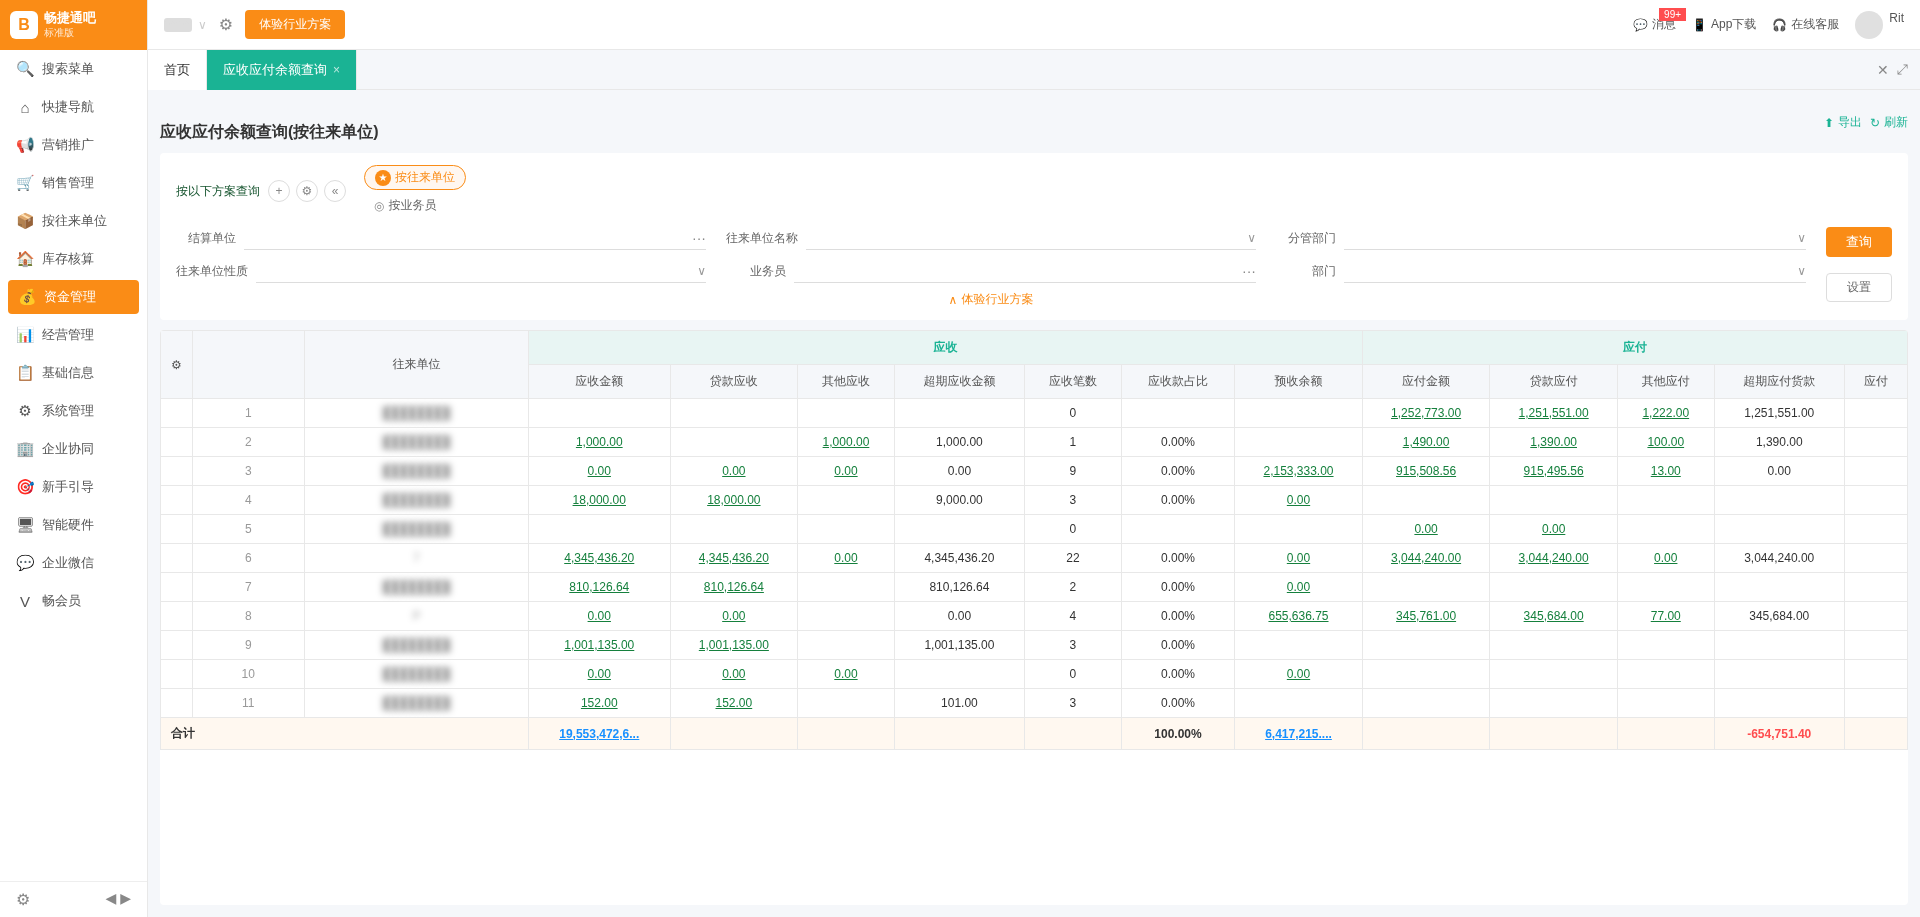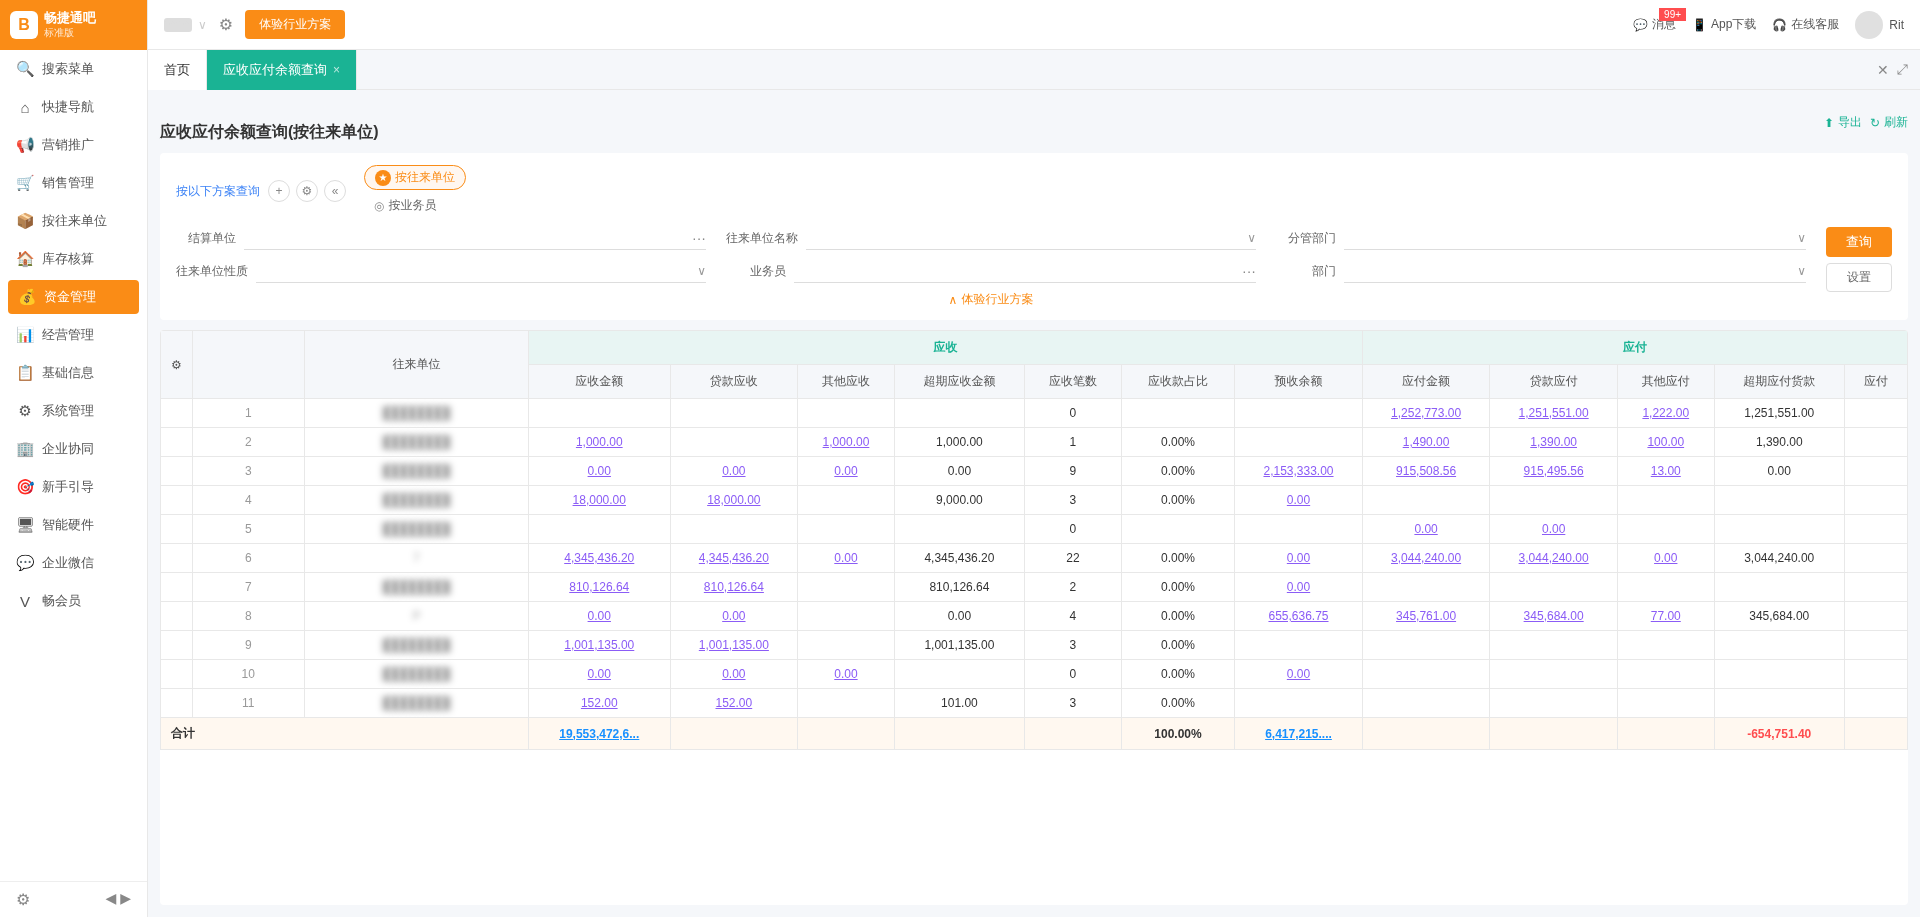--- a/index.html
+++ b/index.html
@@ -42,48 +42,48 @@
     
     .content { flex: 1; overflow: hidden; display: flex; flex-direction: column; background: #f5f7fa; padding: 12px; gap: 10px; }
     .page-header { display: flex; align-items: center; justify-content: space-between; }
     .page-title { font-size: 16px; font-weight: bold; color: #333; margin-top: 20px; }
     .page-actions { display: flex; gap: 8px; }
     .action-btn { display: flex; align-items: center; gap: 4px; color: #1ab394; font-size: 12px; cursor: pointer; }
 
     
     .filter-panel { background: #fff; border-radius: 4px; padding: 12px 16px; }
     .filter-row1 { display: flex; align-items: center; gap: 8px; margin-bottom: 10px; }
-    .filter-label { color: #3b82f6; font-size: 12px; }
+    .filter-label { color: #14532d; font-size: 12px; }
     .filter-row1-btns { display: flex; gap: 6px; }
     .filter-circle-btn { width: 22px; height: 22px; border: 1px solid #ddd; border-radius: 50%; display: flex; align-items: center; justify-content: center; font-size: 12px; color: #888; cursor: pointer; }
     .filter-source-btn { display: flex; align-items: center; gap: 4px; background: #fff7f0; border: 1px solid #fa8c16; border-radius: 20px; padding: 3px 10px; color: #fa8c16; font-size: 12px; cursor: pointer; }
     .filter-source-btn2 { display: flex; align-items: center; gap: 4px; padding: 3px 10px; color: #666; font-size: 12px; cursor: pointer; }
     .filter-grid { display: grid; grid-template-columns: 1fr 1fr 1fr; gap: 10px 20px; }
     .filter-field { display: flex; align-items: center; gap: 8px; }
     .filter-field-label { color: #666; font-size: 12px; min-width: 60px; text-align: right; flex-shrink: 0; }
     .filter-input { flex: 1; border: none; border-bottom: 1px solid #ddd; padding: 4px 0; font-size: 12px; outline: none; color: #333; background: transparent; }
     .filter-input-with-btn { flex: 1; display: flex; align-items: center; border-bottom: 1px solid #ddd; }
     .filter-input-with-btn input { flex: 1; border: none; outline: none; font-size: 12px; background: transparent; }
     .filter-input-with-btn .dots { color: #888; font-size: 14px; cursor: pointer; }
     .filter-select { flex: 1; border: none; border-bottom: 1px solid #ddd; padding: 4px 0; font-size: 12px; outline: none; color: #999; background: transparent; display: flex; align-items: center; justify-content: space-between; cursor: pointer; }
     .collapse-row { display: flex; justify-content: center; margin-top: 8px; }
     .collapse-btn { color: #fa8c16; font-size: 12px; cursor: pointer; display: flex; align-items: center; gap: 4px; }
 
     
-    .query-btn-area { display: flex; flex-direction: column; gap: 6px; justify-content: flex-start; padding-left: 10px; }
+    .query-btn-area { display: flex; flex-direction: column; gap: 16px; justify-content: flex-start; padding-left: 10px; }
     .query-btn { background: #fa8c16; color: #fff; border: none; border-radius: 4px; padding: 6px 20px; font-size: 13px; cursor: pointer; }
     .settings-btn { background: #fff; color: #666; border: 1px solid #ddd; border-radius: 4px; padding: 5px 3px; font-size: 12px; cursor: pointer; }
 
     
     .table-container { flex: 1; background: #fff; border-radius: 4px; overflow: auto; }
     table { width: 100%; border-collapse: collapse; font-size: 12px; }
     thead th { background: #f5f7fa; color: #555; font-weight: normal; padding: 8px 10px; border: 1px solid #e8e8e8; text-align: center; white-space: nowrap; position: sticky; top: 0; z-index: 2; }
     thead th.group-header { background: #e8f5f3; color: #1ab394; font-weight: bold; }
     tbody td { padding: 7px 10px; border: 1px solid #e8e8e8; text-align: center; white-space: nowrap; color: #333; }
-    tbody td.link { color: #8b5cf6; text-decoration: underline; cursor: pointer; }
+    tbody td.link { color: #15803d; text-decoration: underline; cursor: pointer; }
     tbody td.blurred { color: transparent; text-shadow: 0 0 6px #aaa; user-select: none; }
     tfoot td { background: #fff8f0; padding: 7px 10px; border: 1px solid #e8e8e8; font-weight: bold; text-align: center; }
     .settings-icon-cell { width: 30px; }
     .row-num { color: #999; }
 
     
     .filter-and-query { display: flex; gap: 10px; align-items: flex-start; }
     .filter-fields { flex: 1; }
   </style>
 </head>
@@ -185,21 +185,21 @@
         <span class="badge">99+</span>
       </div>
       <div class="topbar-right-item">
         <span>📱</span>
         <span>App下载</span>
       </div>
       <div class="topbar-right-item">
         <span>🎧</span>
         <span>在线客服</span>
       </div>
-      <div style="display:flex;align-items:center;gap:6px;">
+      <div style="display:flex;align-items:flex-start;gap:6px;">
         <div class="topbar-avatar" style="background:#e0e0e0; border-radius:50%; width:28px; height:28px;"></div>
         <span class="topbar-username">Rit</span>
       </div>
     </div>
   </div>
 
   <div class="tabbar">
     <div class="tab home">
       <span>首页</span>
     </div>

